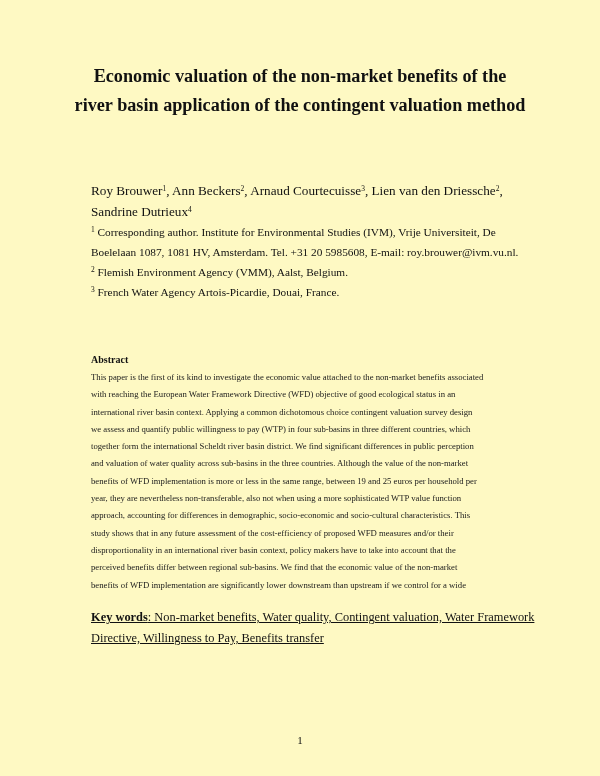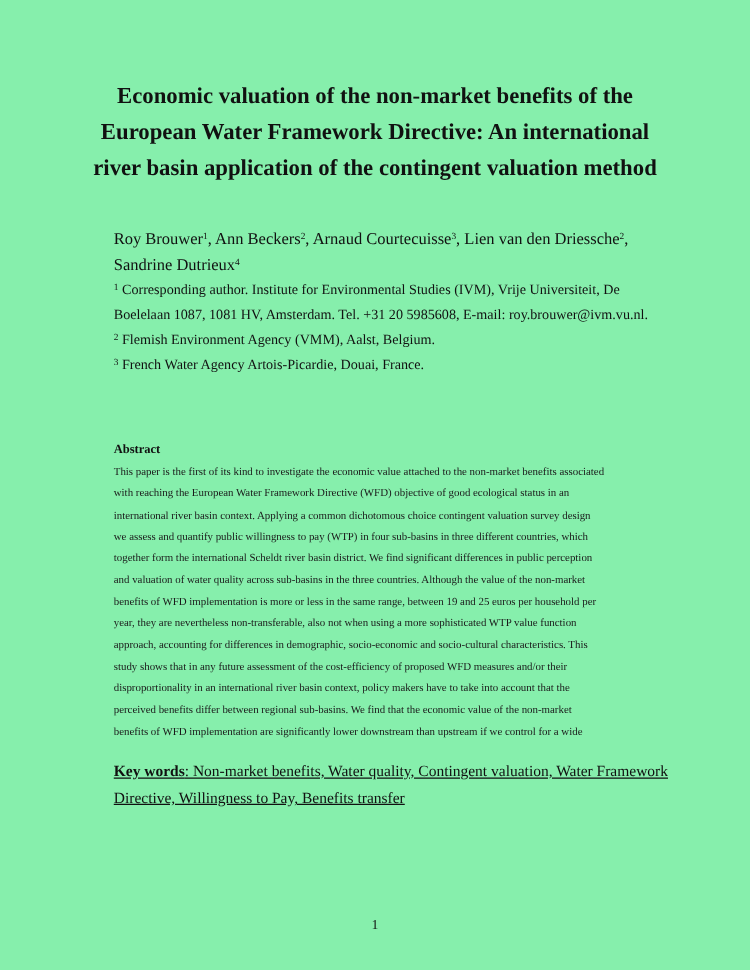--- a/index.html
+++ b/index.html
@@ -12,21 +12,21 @@
       height: 776px;
       position: relative;
       overflow: hidden;
       font-family: "Liberation Serif", "DejaVu Serif", serif;
       color: #111111;
     }
     .page {
       position: absolute;
       left: 0; top: 0;
       width: 600px; height: 776px;
-      background: #86efac;
+      background: #fef9c3;
     }
     .title {
       position: absolute;
       left: 60px;
       width: 480px;
       top: 62px;
       text-align: center;
       font-weight: bold;
       font-size: 18.2px;
       line-height: 29px;
@@ -97,21 +97,20 @@
       line-height: 14px;
     }
   </style>
 </head>
 <body>
 
 <div class="page">
 
   <div class="title">
     <span class="tline">Economic valuation of the non-market benefits of the</span>
-    <span class="tline">European Water Framework Directive: An international</span>
     <span class="tline">river basin application of the contingent valuation method</span>
   </div>
 
   <div class="authors">
     <div>
       <span>Roy Brouwer</span><sup>1</sup><span>, </span><span>Ann Beckers</span><sup>2</sup><span>, </span><span>Arnaud Courtecuisse</span><sup>3</sup><span>, </span><span>Lien van den Driessche</span><sup>2</sup><span>,</span>
     </div>
     <div>
       <span>Sandrine Dutrieux</span><sup>4</sup>
     </div>

